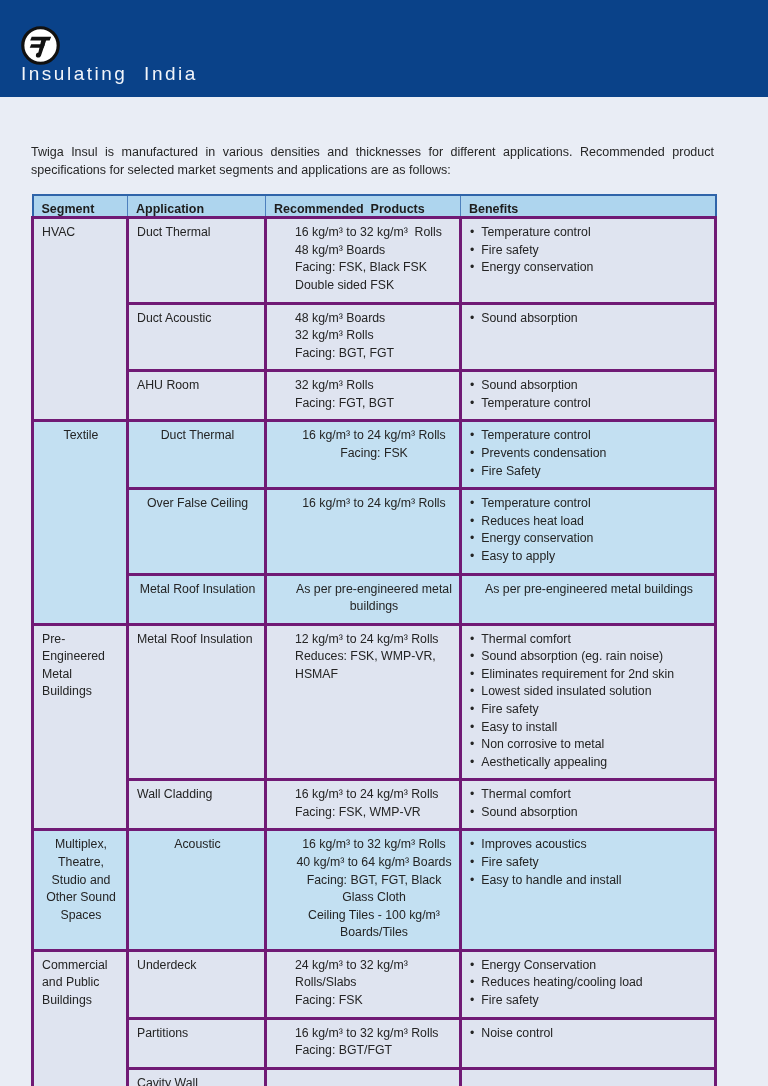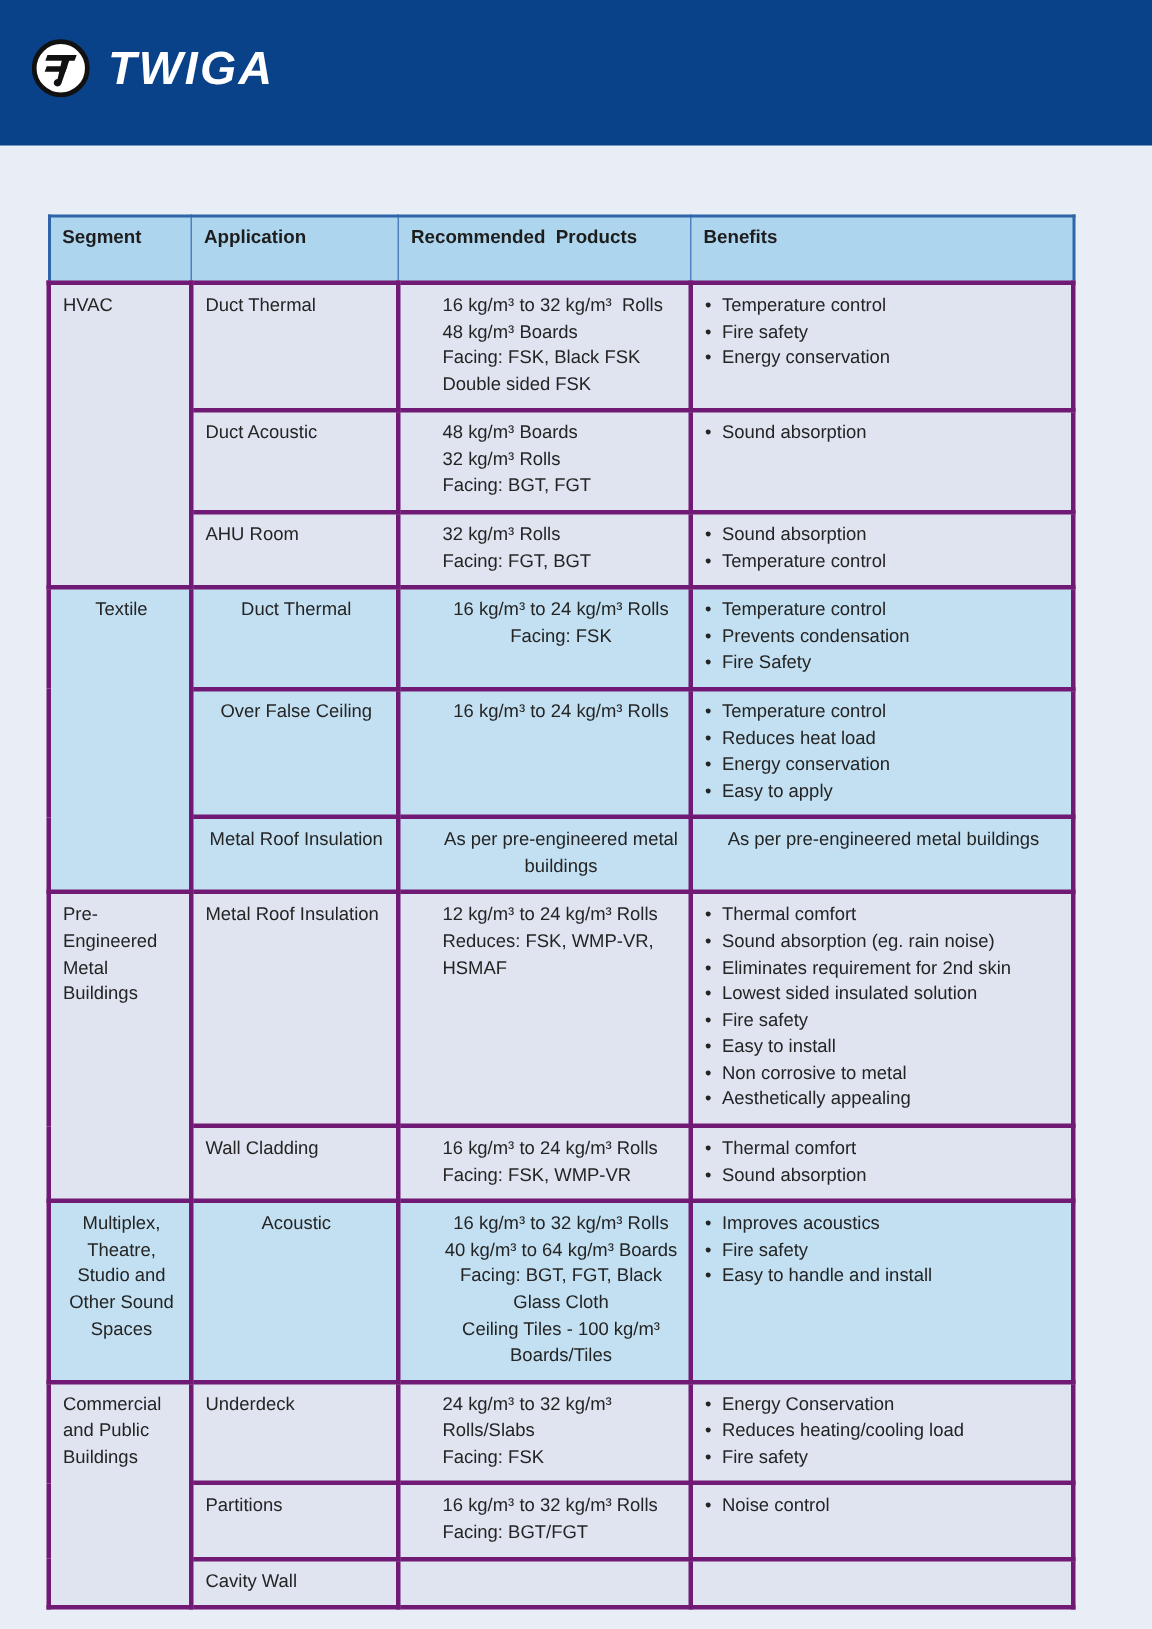--- a/index.html
+++ b/index.html
@@ -47,21 +47,21 @@
   table.apps {
     width:683px;
     border-collapse:collapse;
     border:2px solid #2f64a9;
     table-layout:fixed;
   }
   table.apps th {
     background:#aed5ee;
     font-size:12.5px; font-weight:bold; color:#1d1d1d;
     text-align:left;
-    padding:6px 6px 22px 8px;
+    padding:6px 6px 0 8px;
     border:1px solid #4d80bd;
     white-space:pre-wrap;
   }
   table.apps td {
     border:3px solid #701a75;
     padding:5px 6px 7px 8px;
     font-size:12.3px;
     vertical-align:top;
     line-height:1.43;
   }
@@ -75,24 +75,25 @@
 </head>
 <body>
 
 <div class="header">
   <svg class="logo" viewBox="0 0 44 44" aria-hidden="true">
     <circle cx="22" cy="22" r="20" fill="#ffffff" stroke="#111111" stroke-width="3.6"></circle>
     <path d="M12 12 L34 12 L32.4 16.4 L10.4 16.4 Z" fill="#111111"></path>
     <path d="M11.5 20.5 L27 20.5 L25.4 24.6 L9.9 24.6 Z" fill="#111111"></path>
     <path d="M23.5 13 L29.5 13 L22.5 33.5 C21.3 36.8 16.2 36.2 16.8 32.6 C17.1 31 18.3 30.2 19.6 30 Z" fill="#111111"></path>
   </svg>
-  <div class="brand">TWIGA</div>
+  <div class="tagline">Insulating  India</div>
 </div>
 
 <div class="content">
+  <p class="intro">Twiga Insul is manufactured in various densities and thicknesses for different applications. Recommended product specifications for selected market segments and applications are as follows:</p>
 
   <table class="apps">
     <colgroup>
       <col style="width:95px">
       <col style="width:138px">
       <col style="width:195px">
       <col style="width:255px">
     </colgroup>
     <thead>
       <tr>

